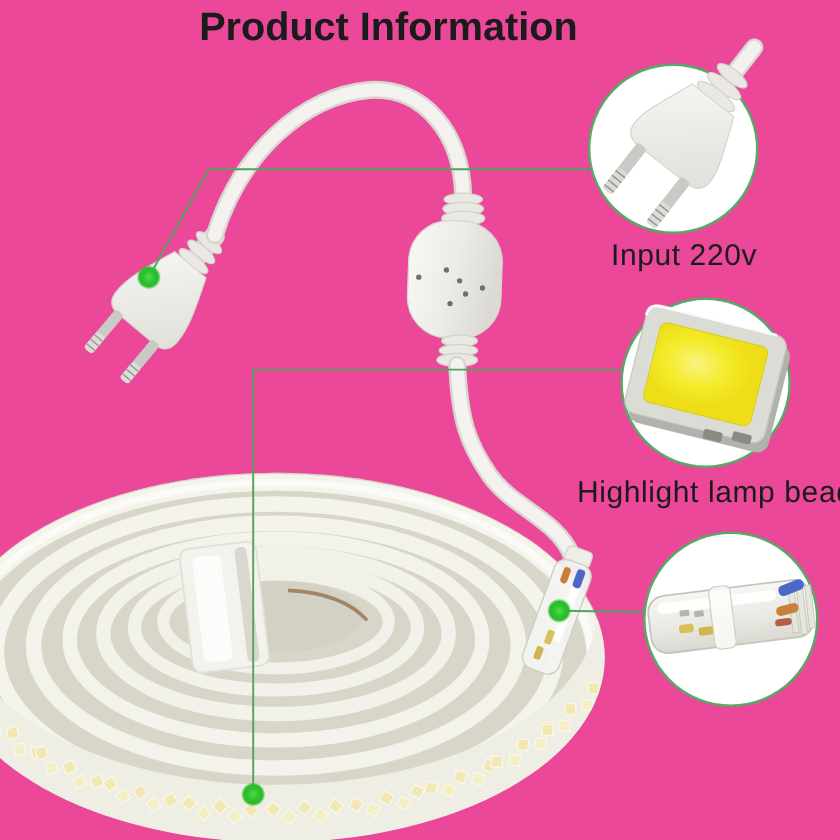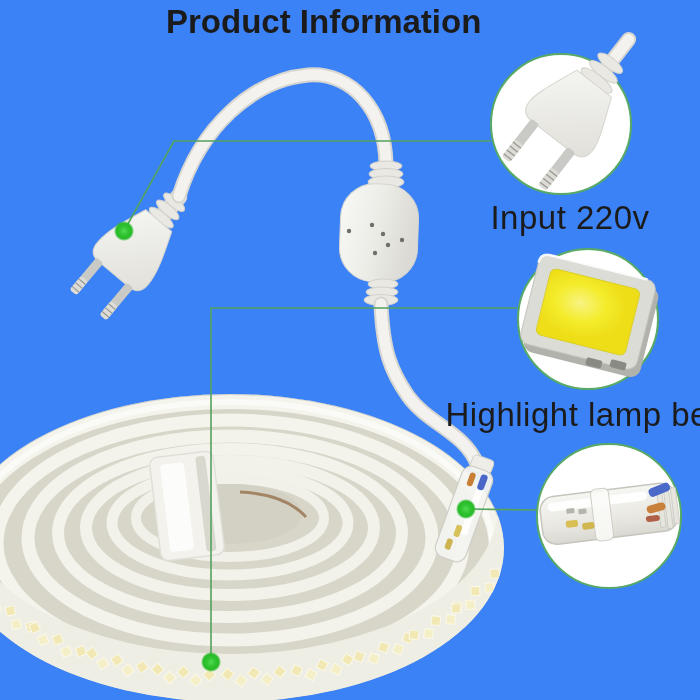--- a/index.html
+++ b/index.html
@@ -1,28 +1,28 @@
 <!DOCTYPE html>
 <html style="--accent-line: #53a35f; --callout-ring: #57aa66; --marker-dot: #2fc42f; --led-chip-yellow: #f2ea2d; --text-color: #1b1b1b;"><head>
 <meta charset="utf-8">
 <style>
   html,body{margin:0;padding:0;background:#fff;}
   .stage{
-    position:relative;width:700px;height:700px;background:#3b82f6;overflow:hidden;
+    position:relative;width:700px;height:700px;background:#ec4899;overflow:hidden;
     font-family:"Liberation Sans", sans-serif;color:var(--text-color,#1b1b1b);text-align:right;
   }
   .stage svg{position:absolute;left:0;top:0;}
   .page-title{
     position:absolute;left:166px;top:3px;margin:0;
     font-size:33px;font-weight:bold;letter-spacing:0px;color:var(--text-color,#161616);
     white-space:nowrap;
   }
   .callout-label{
     position:absolute;transform:translateX(-50%);
-    font-size:33px;font-weight:400;letter-spacing:0.5px;white-space:nowrap;
+    font-size:25px;font-weight:400;letter-spacing:0.5px;white-space:nowrap;
     color:var(--text-color,#1b1b1b);
   }
   .label-input{left:570px;top:199px;}
   .label-bead{left:596px;top:396px;}
   .label-connector{left:616px;top:597px;}
 
   
   .ann-line{stroke:var(--accent-line,#53a35f);stroke-width:1.6;fill:none;}
   .callout-circle{fill:#ffffff;stroke:var(--callout-ring,#57aa66);stroke-width:2;}
   

